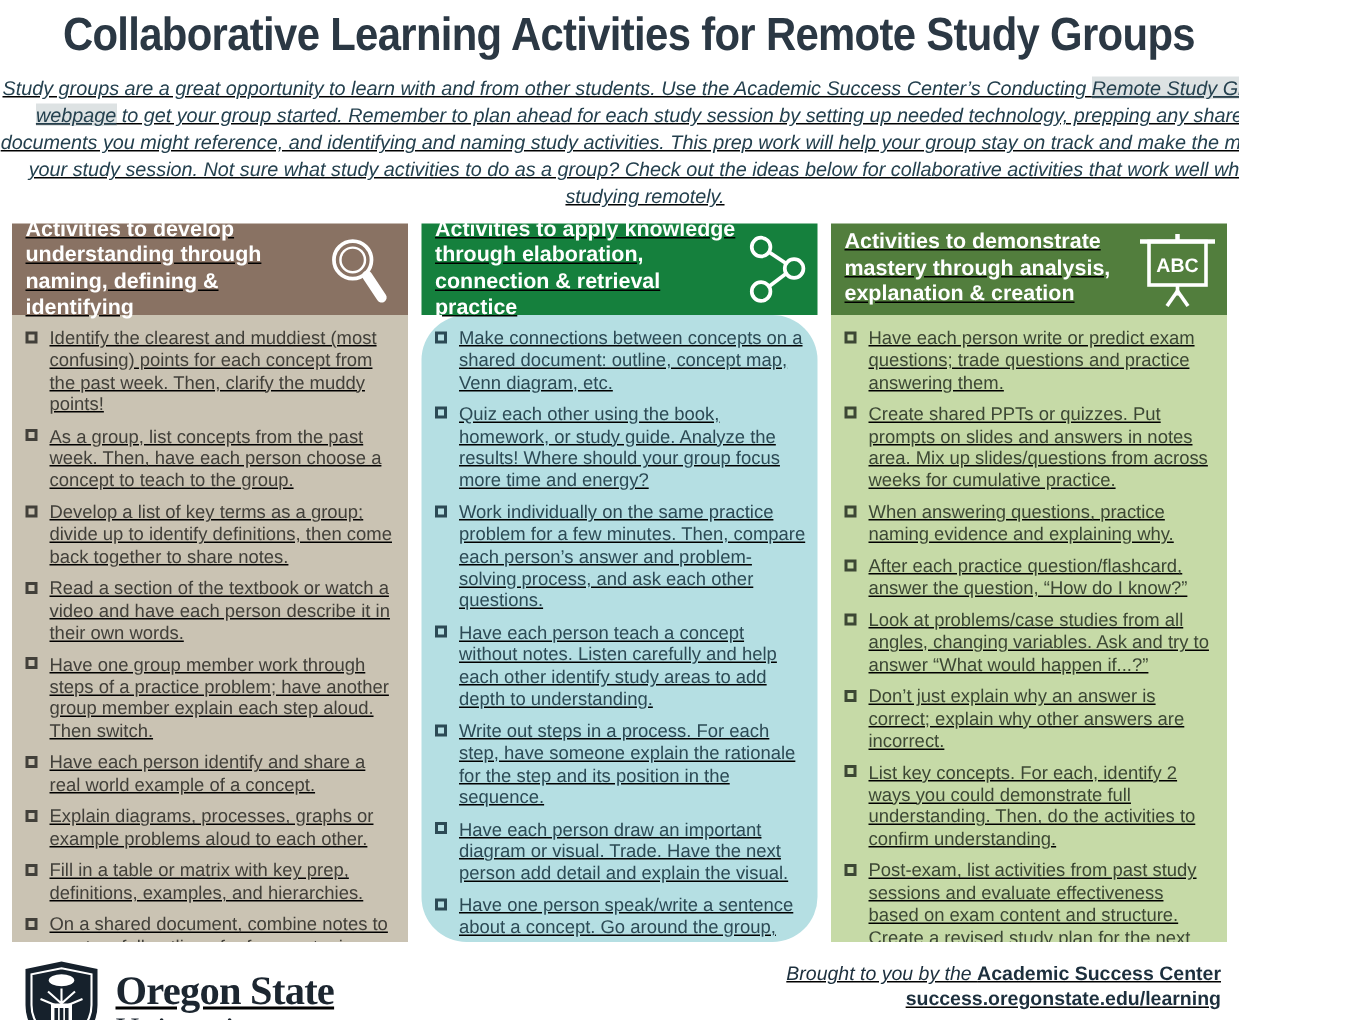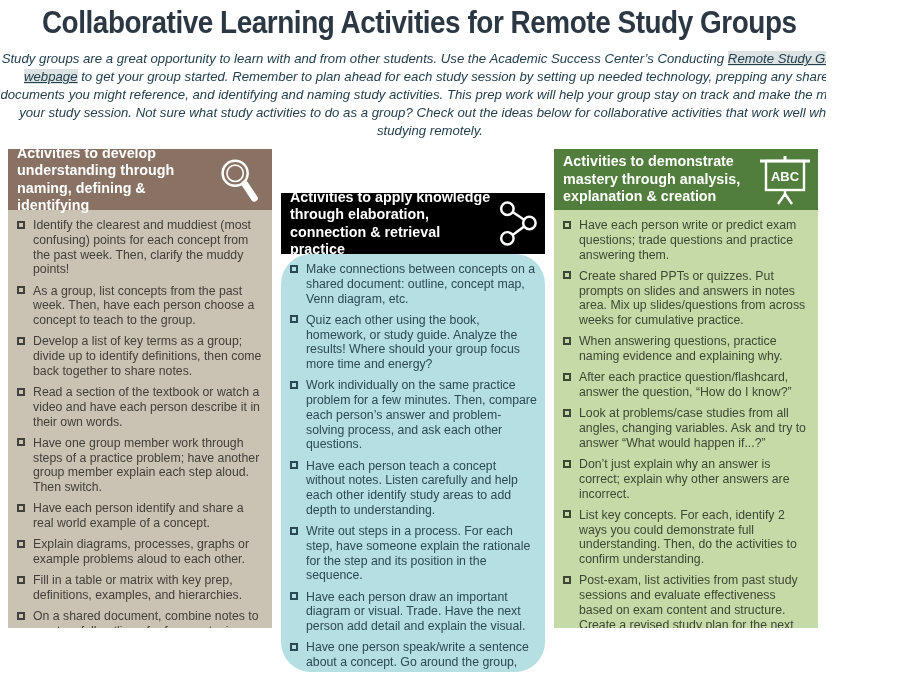--- a/index.html
+++ b/index.html
@@ -1,17 +1,17 @@
 <!DOCTYPE html>
 <html><head>
 <meta charset="utf-8">
 <style>
   * { box-sizing: border-box; margin: 0; padding: 0; }
   html, body { width: 898px; height: 680px; overflow: hidden; background: #fff; }
-  .page { width: 826px; height: 680px; font-family: "Liberation Sans", sans-serif; padding-top: 5px; overflow: hidden; }
+  .page { width: 826px; height: 680px; font-family: "Liberation Sans", sans-serif; padding-top: 5px; overflow: hidden; text-decoration: underline; }
 
   .title-wrap { text-align: center; height: 42px; }
   .title-wrap h1 {
     display: inline-block; font-size: 31px; font-weight: bold; color: #2b3844;
     letter-spacing: -0.5px; white-space: nowrap; transform: scaleX(0.9); transform-origin: center;
   }
 
   .intro {
     width: 860px; margin: 3px auto 9px auto; text-align: center;
     font-style: italic; font-size: 13.2px; line-height: 18px; color: #24404e;
@@ -106,21 +106,21 @@
             <span class="item-text">Fill in a table or matrix with key prep, definitions, examples, and hierarchies.</span>
           </div>
           <div class="item">
             <span class="checkbox"></span>
             <span class="item-text">On a shared document, combine notes to create a full outline of reference topics from the past week.</span>
           </div>
         </div>
     </div>
 
     <div class="column">
-      <div class="col-header" style="background: #000000; margin-top: 44px;">
+      <div class="col-header" style="background: #15803d;">
         <span class="hdr-text">Activities to apply knowledge through elaboration, connection &amp; retrieval practice</span>
         <span class="hdr-icon">
           <svg width="44" height="50" viewBox="0 0 46 50">
             <circle cx="14" cy="9" r="6.5" stroke="#ffffff" stroke-width="2.6" fill="none"></circle>
             <circle cx="37" cy="24" r="6.5" stroke="#ffffff" stroke-width="2.6" fill="none"></circle>
             <circle cx="14" cy="40" r="6.5" stroke="#ffffff" stroke-width="2.6" fill="none"></circle>
             <line x1="19.5" y1="12.5" x2="31.5" y2="20.5" stroke="#ffffff" stroke-width="2.6"></line>
             <line x1="31.5" y1="27.5" x2="19.5" y2="36.5" stroke="#ffffff" stroke-width="2.6"></line>
           </svg>
         </span>

